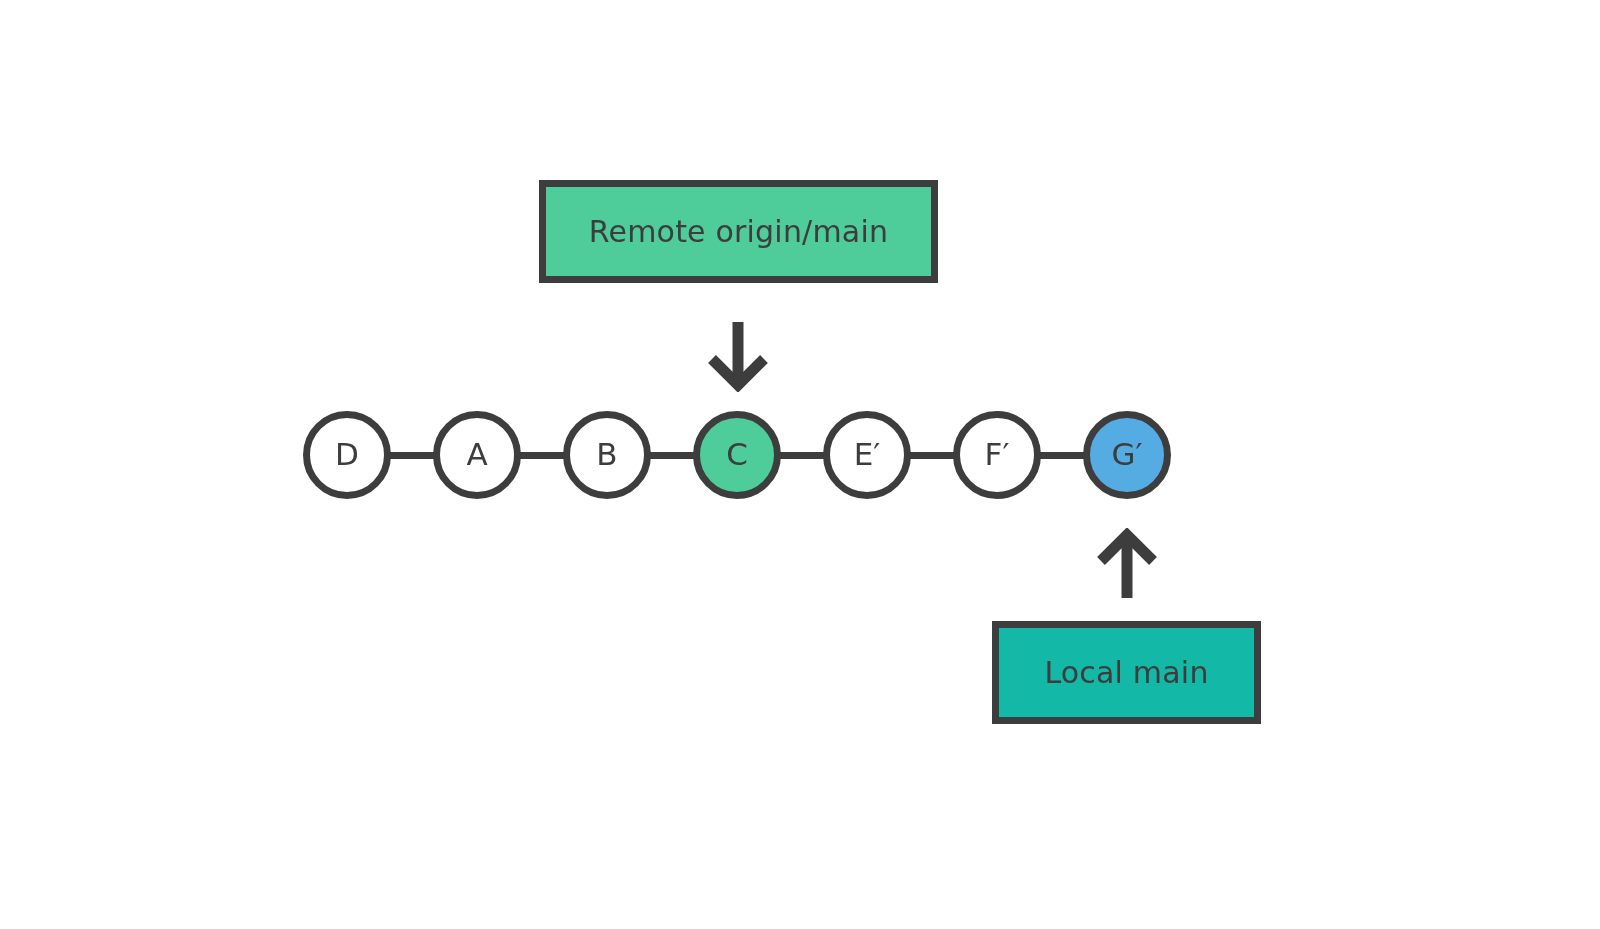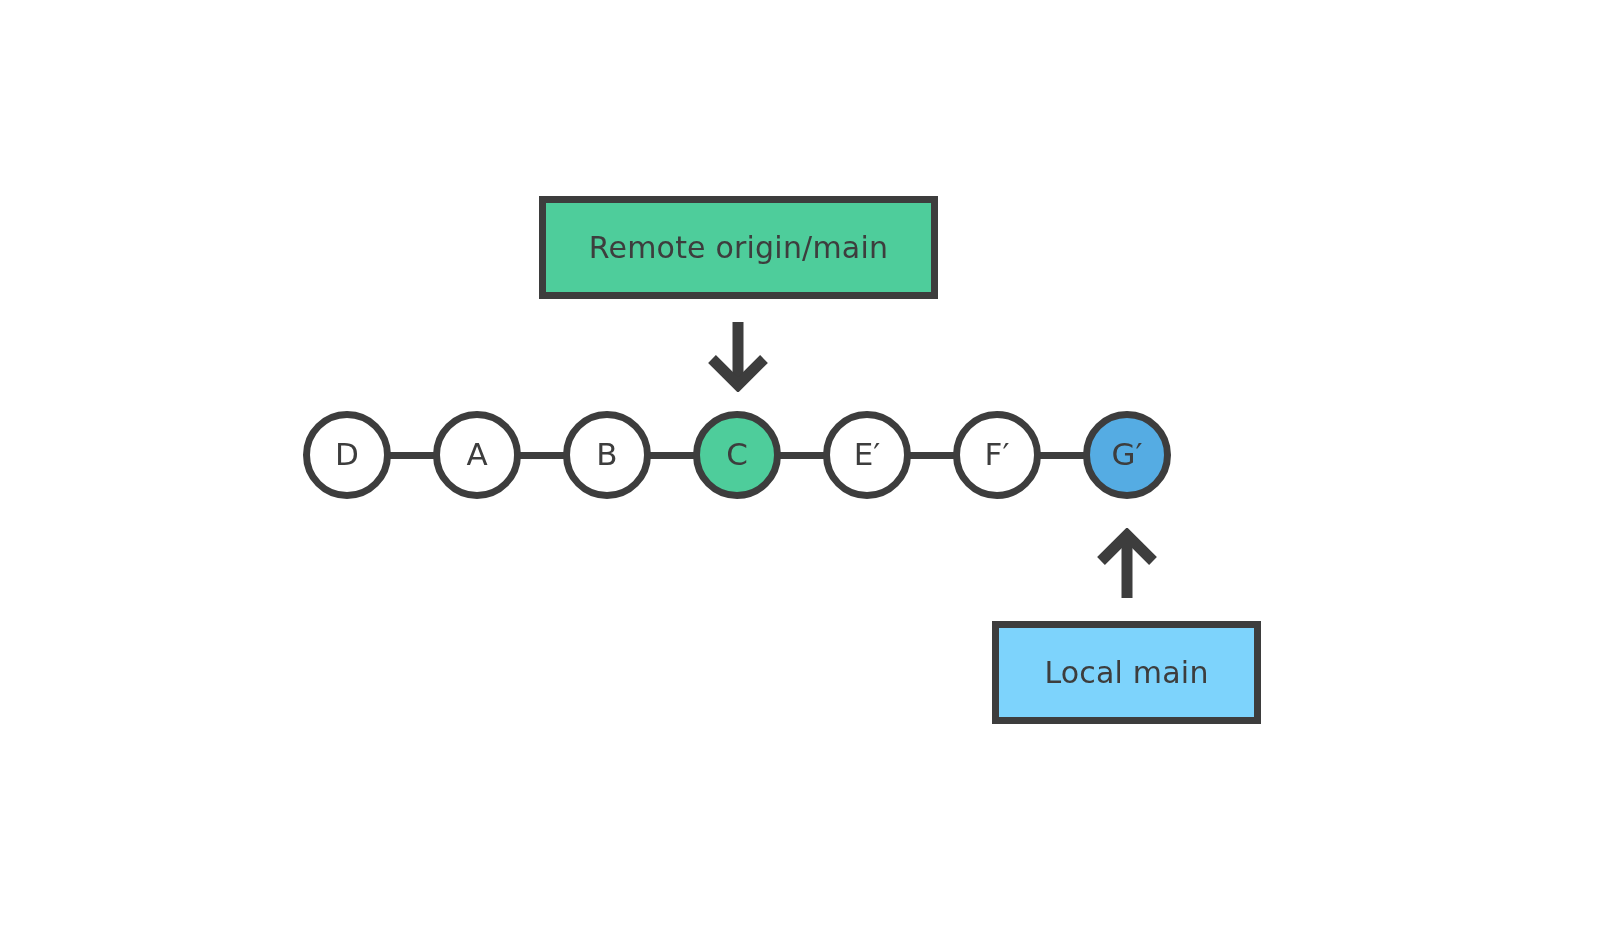--- a/index.html
+++ b/index.html
@@ -35,32 +35,32 @@
   .label-box .box-text {
     font-size: 30px;
     color: #3d3d3d;
     letter-spacing: 0.2px;
     white-space: nowrap;
     font-weight: 400;
   }
 
   #remote-box {
     left: 539px;
-    top: 196px;
+    top: 180px;
     width: 399px;
     height: 103px;
     background: #4ecd9b;
   }
 
   #local-box {
     left: 992px;
     top: 621px;
     width: 269px;
     height: 103px;
-    background: #7dd3fc;
+    background: #14b8a6;
   }
 
   
   #chain {
     position: absolute;
     left: 0;
     top: 0;
   }
   .connector {
     position: absolute;

